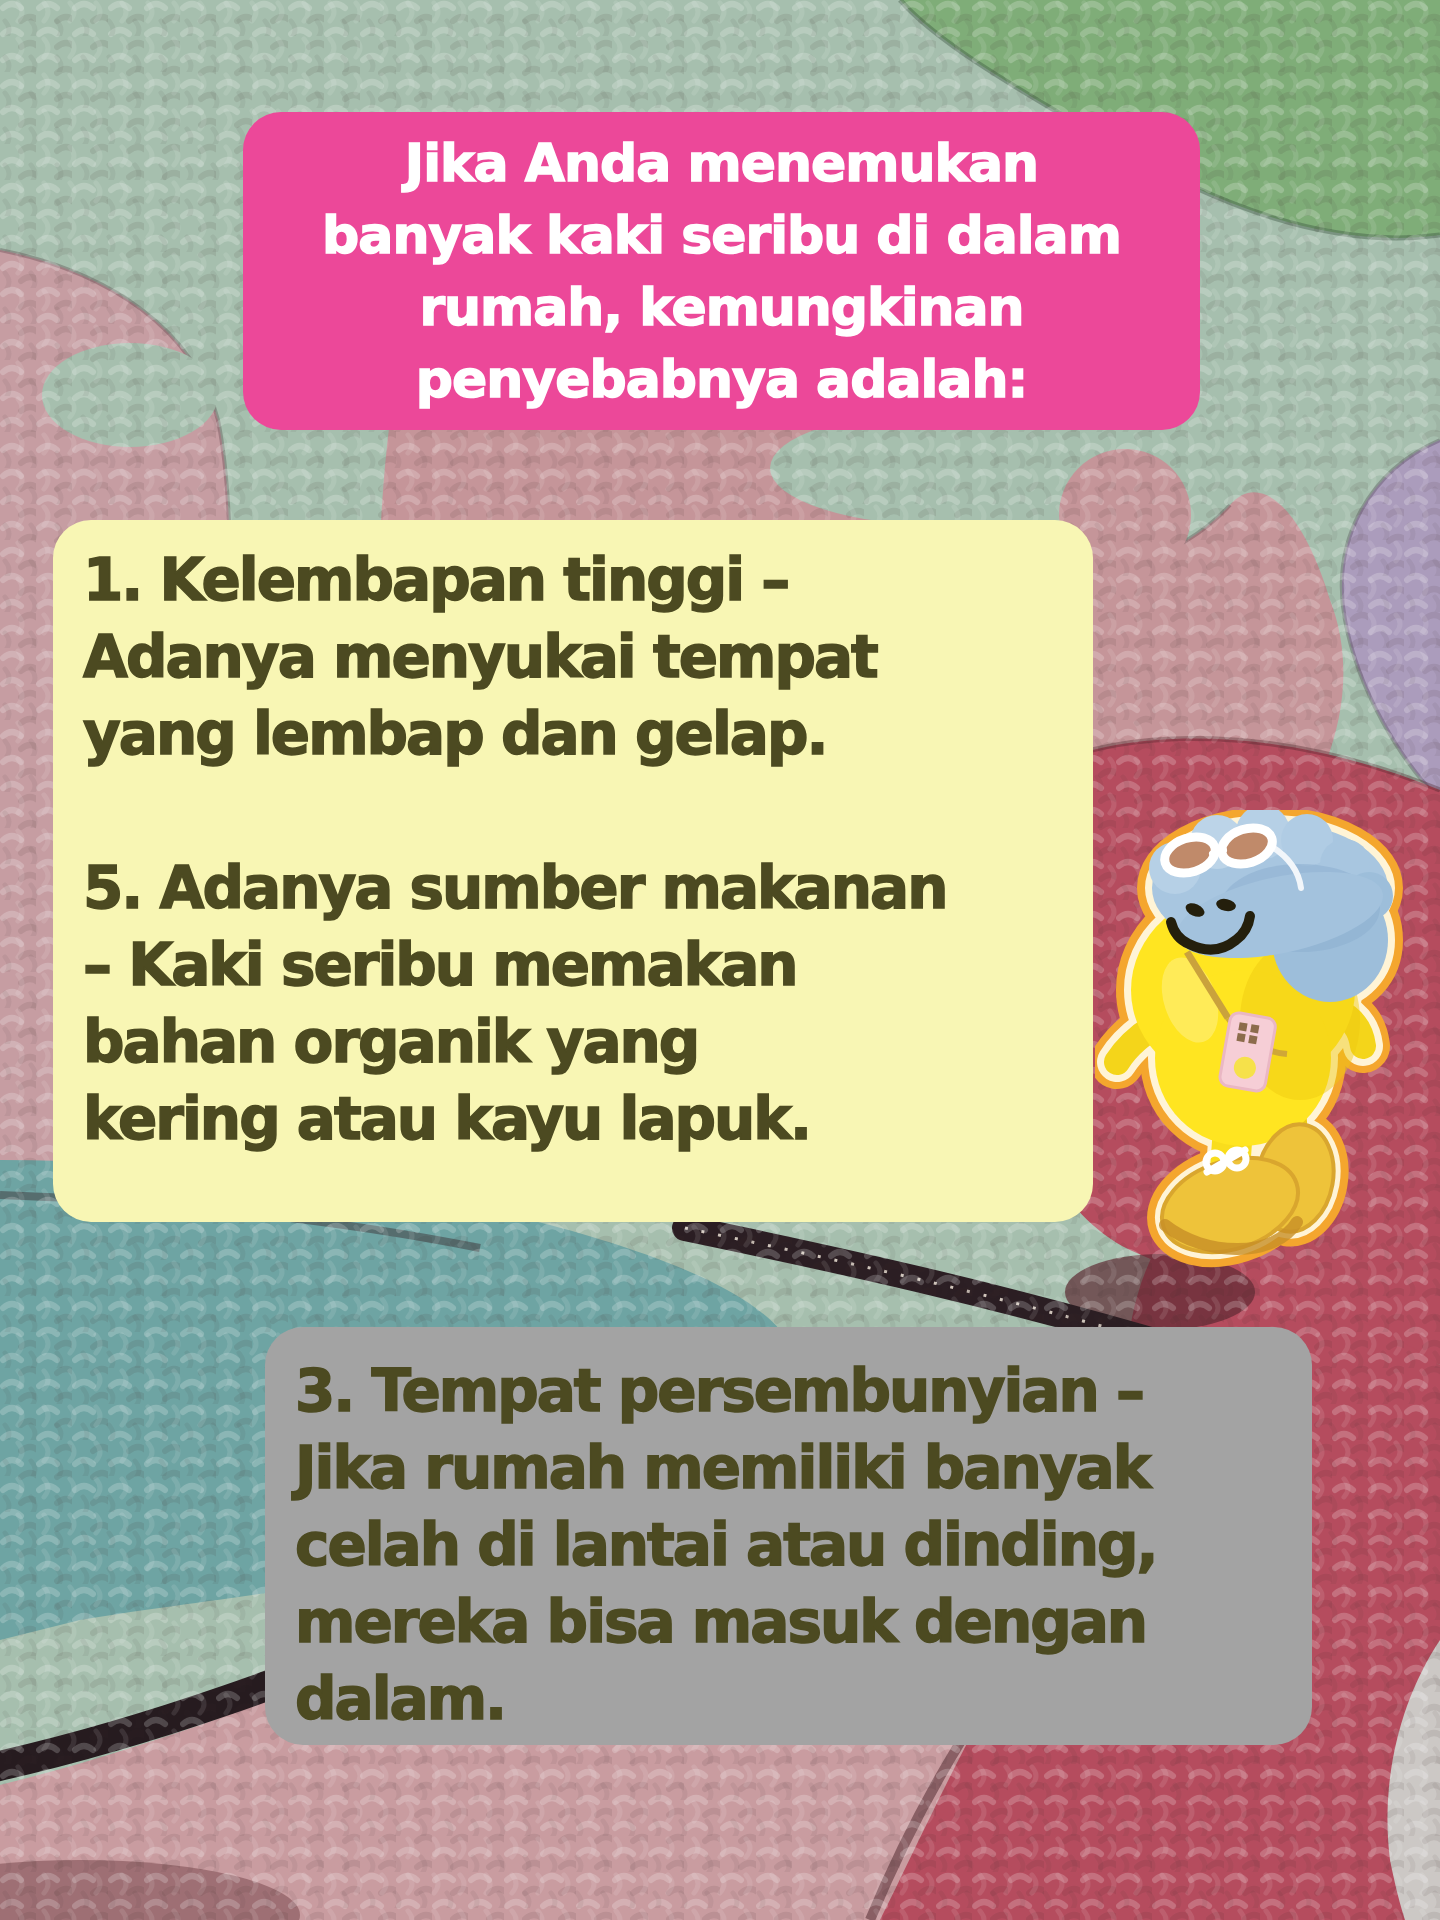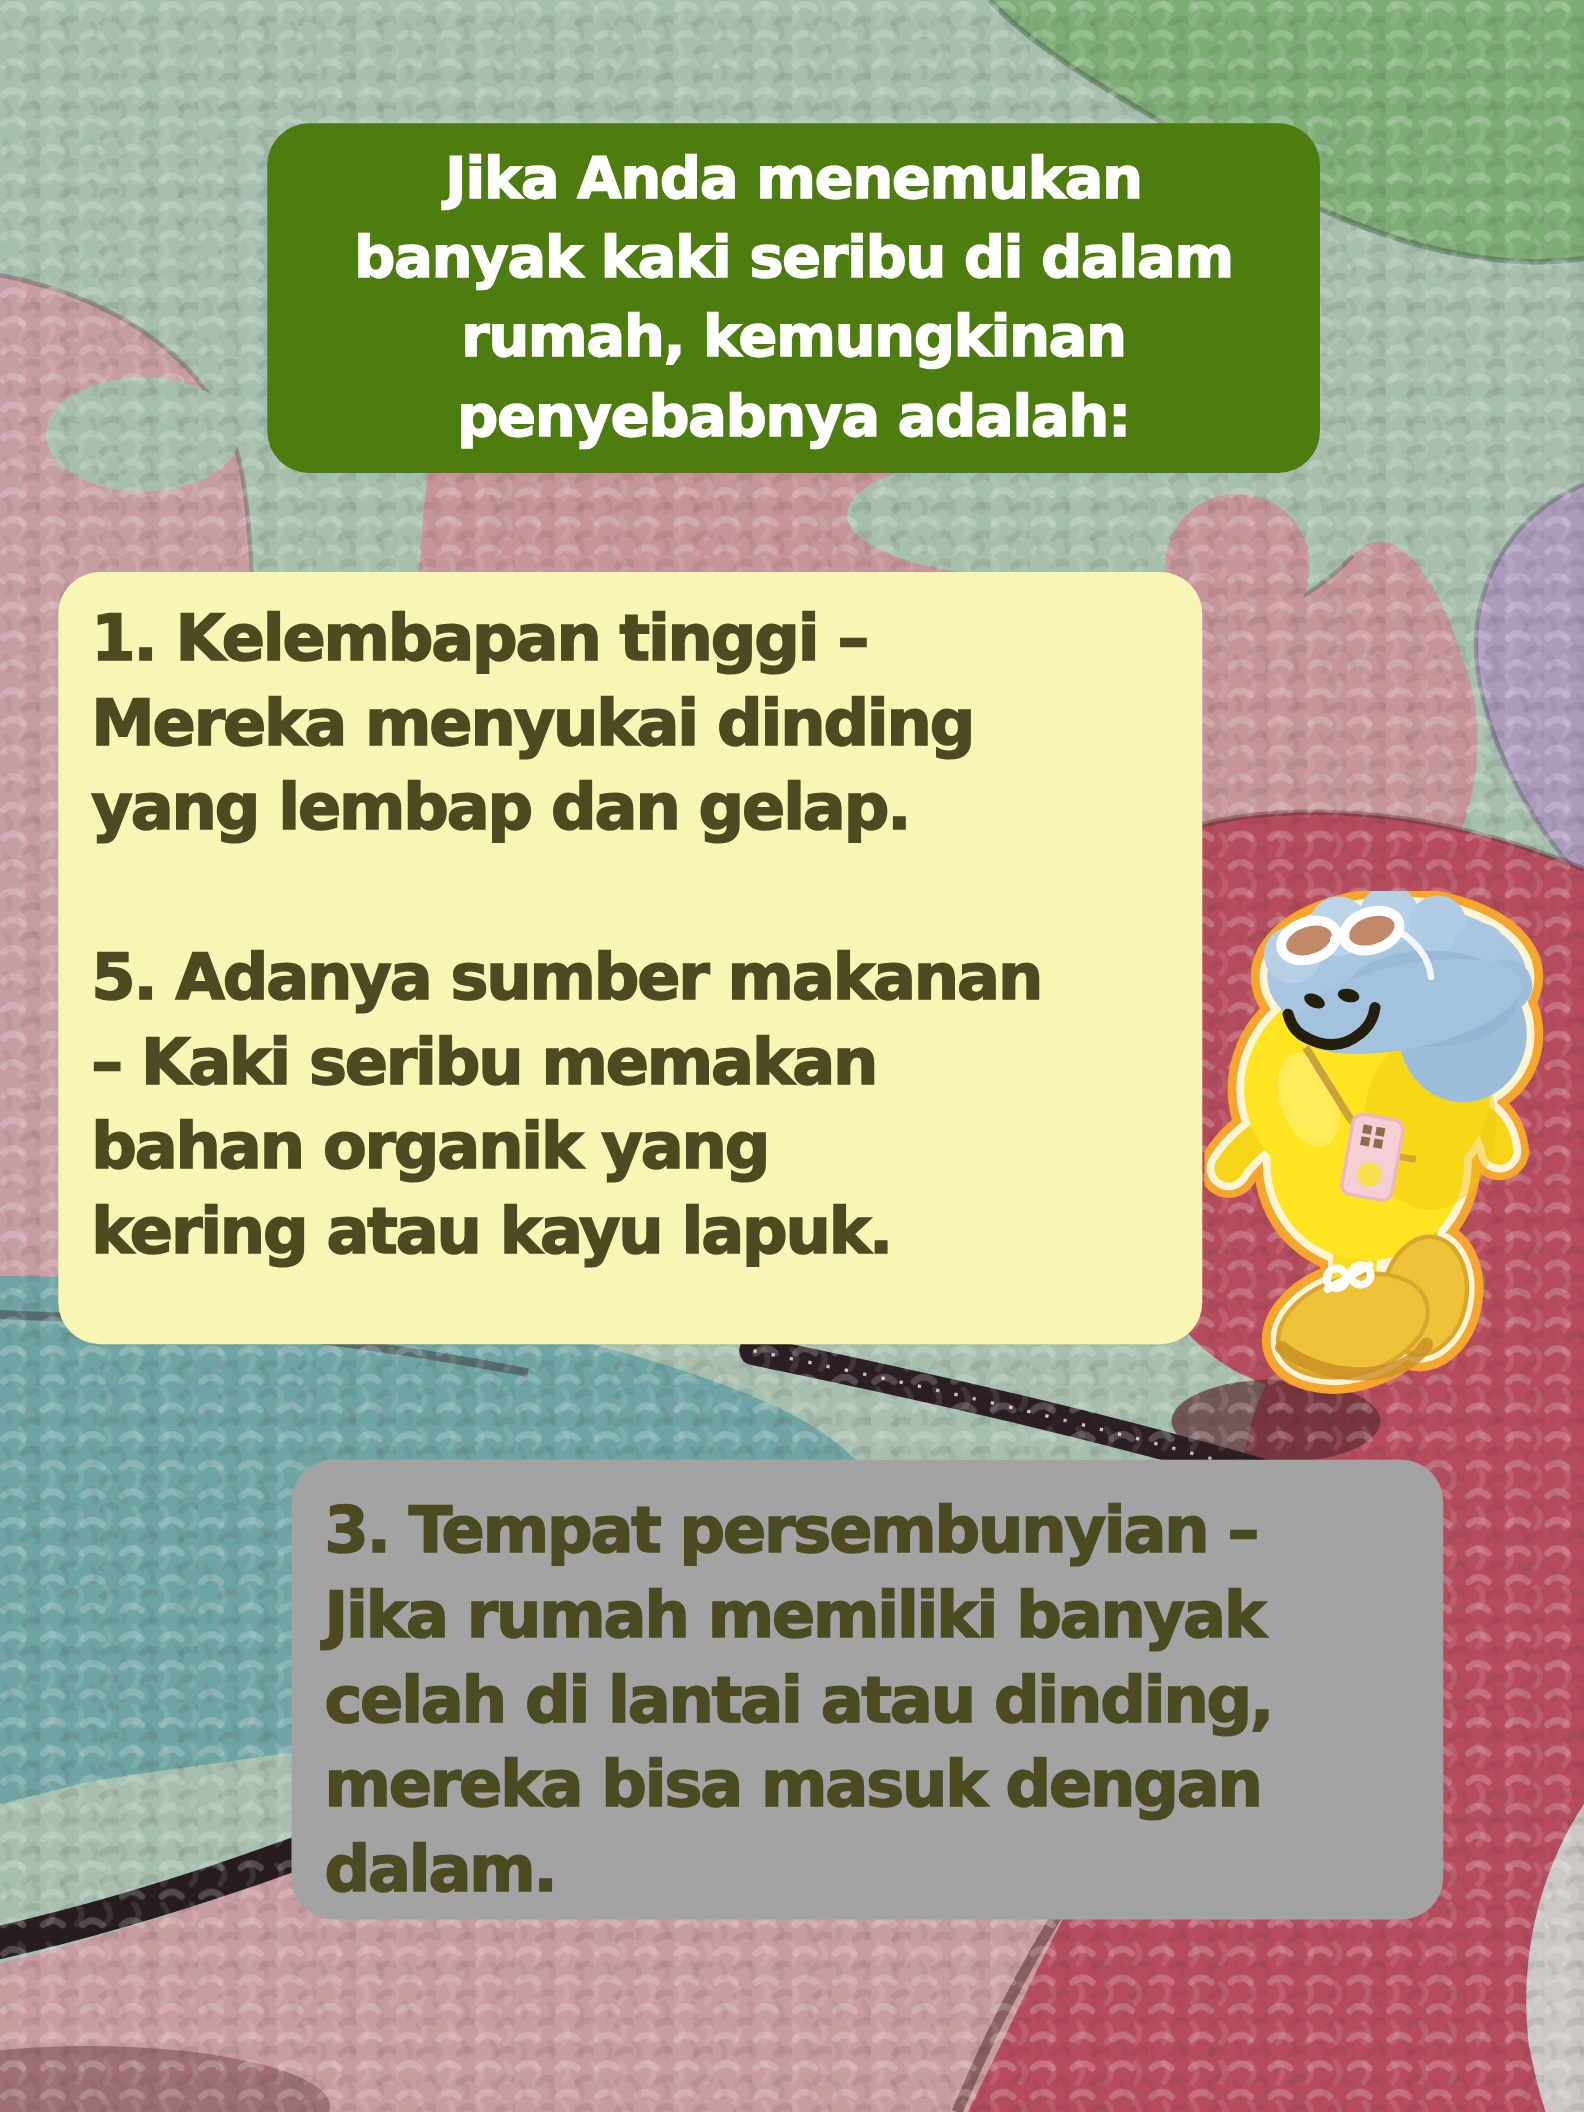--- a/index.html
+++ b/index.html
@@ -99,30 +99,30 @@
       <path d="M685,1228 C830,1258 1000,1295 1185,1350" fill="none" stroke="#2b1e23" stroke-width="26" stroke-linecap="round"></path>
       <path d="M685,1228 C830,1258 1000,1295 1185,1350" fill="none" stroke="#cfc5bb" stroke-width="3" stroke-dasharray="3 14"></path>
     </g>
 
     <ellipse cx="80" cy="1915" rx="220" ry="55" fill="#6a3a3d" opacity="0.45"></ellipse>
 
     <rect x="0" y="0" width="1440" height="1920" fill="url(#wv)"></rect>
     <rect x="0" y="0" width="1440" height="1920" fill="url(#wv2)"></rect>
   </svg>
 
-  <section class="card title-card" style="background-color: #4d7c0f; color: rgb(255, 255, 255);">
+  <section class="card title-card" style="background-color: #ec4899; color: rgb(255, 255, 255);">
     <p class="t-line">Jika Anda menemukan</p>
     <p class="t-line">banyak kaki seribu di dalam</p>
     <p class="t-line">rumah, kemungkinan</p>
     <p class="t-line">penyebabnya adalah:</p>
   </section>
 
   <section class="card reason-card card-1" style="background-color: rgb(248, 246, 180); color: rgb(76, 74, 33);">
     <p class="text-line">1. Kelembapan tinggi –</p>
-    <p class="text-line">Mereka menyukai dinding</p>
+    <p class="text-line">Adanya menyukai tempat</p>
     <p class="text-line">yang lembap dan gelap.</p>
     <p class="text-line"></p>
     <p class="text-line">5. Adanya sumber makanan</p>
     <p class="text-line">– Kaki seribu memakan</p>
     <p class="text-line">bahan organik yang</p>
     <p class="text-line">kering atau kayu lapuk.</p>
   </section>
 
   <section class="card reason-card card-2" style="background-color: #a3a3a3; color: rgb(76, 74, 33);">
     <p class="text-line">3. Tempat persembunyian –</p>

